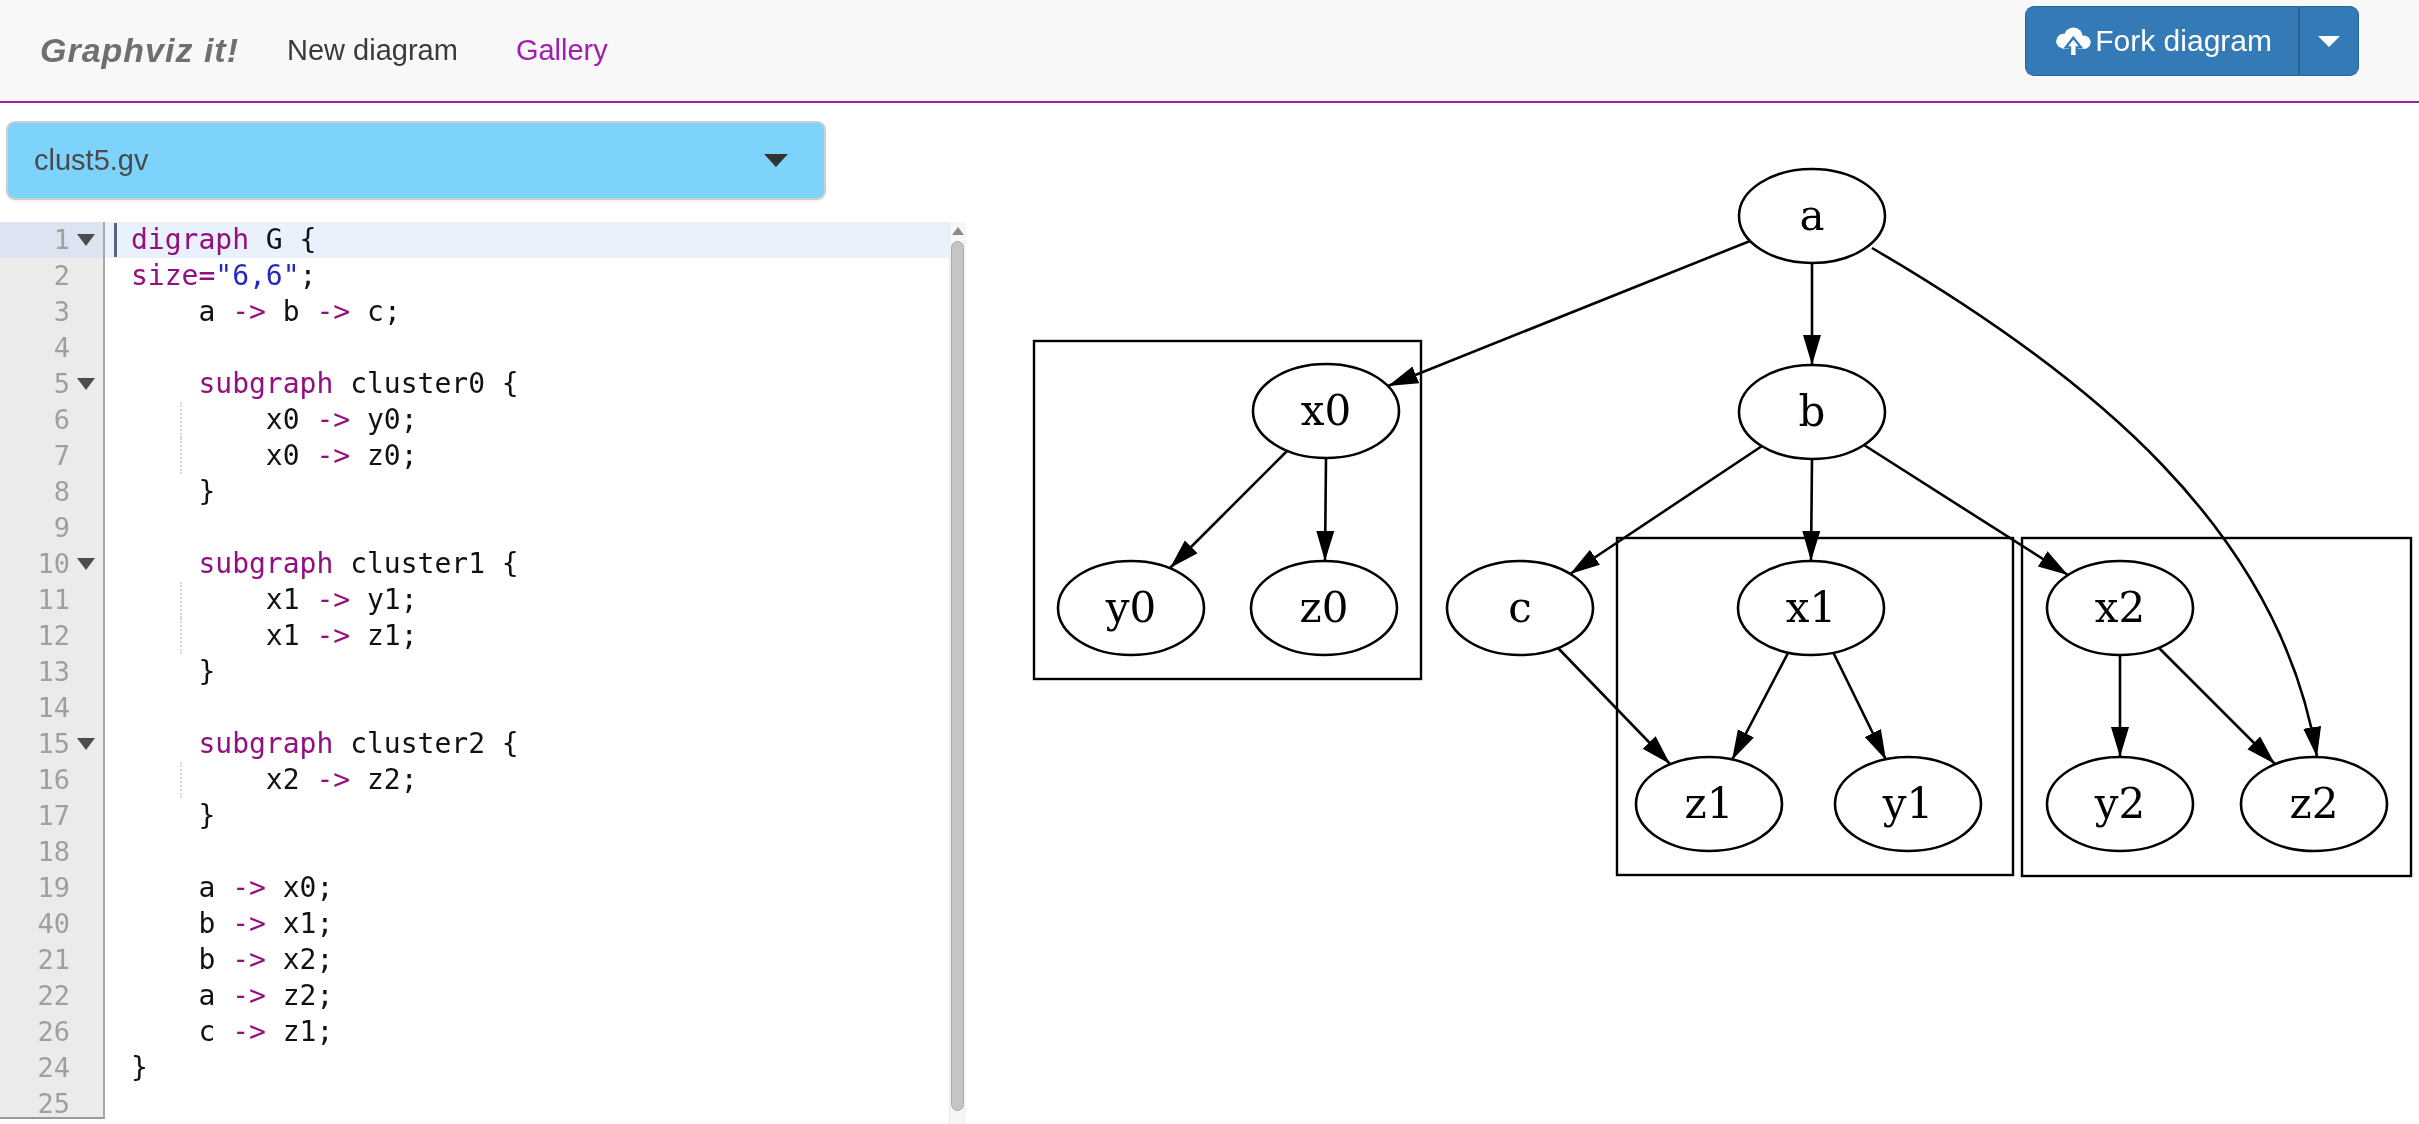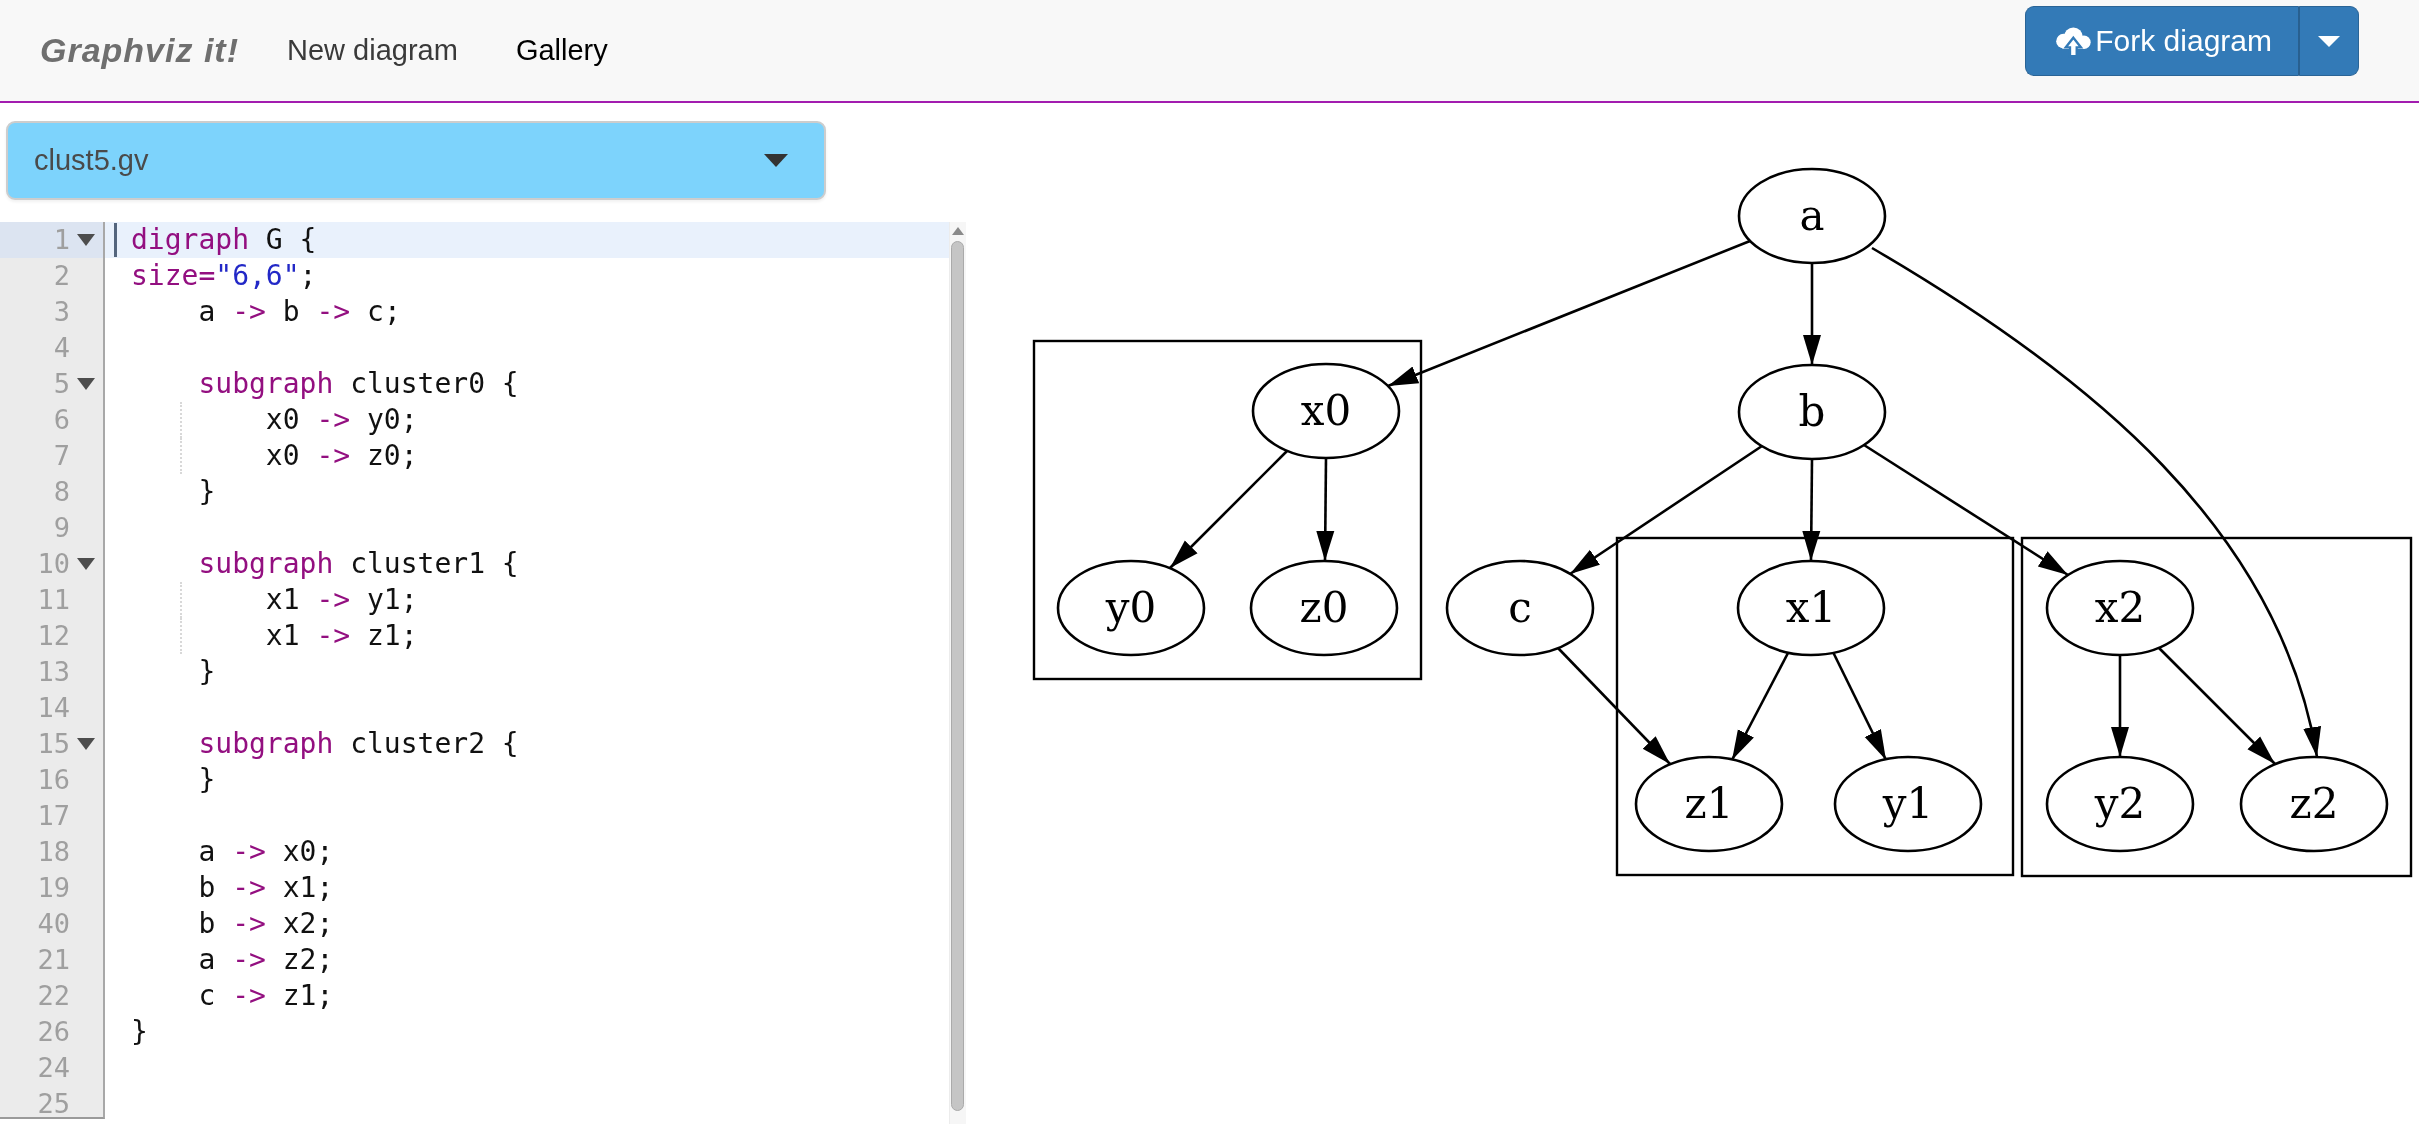--- a/index.html
+++ b/index.html
@@ -12,21 +12,21 @@
     position:absolute;left:0;top:0;width:2419px;height:101px;
     background:#f8f8f8;border-bottom:2px solid #a21caf;
     display:flex;align-items:center;
   }
   .brand{
     margin-left:40px;font-size:34px;font-weight:bold;font-style:italic;
     color:#6f6f6f;letter-spacing:1px;cursor:pointer;
   }
   .nav-link{font-size:29px;cursor:pointer;}
   .nav-link.primary{color:#3a3a3a;margin-left:48px;}
-  .nav-link.secondary{color:#000000;margin-left:58px;}
+  .nav-link.secondary{color:#a21caf;margin-left:58px;}
   
   .fork-wrap{position:absolute;right:60px;top:6px;height:70px;display:flex;}
   .fork-main{
     background:#337ab7;border:1px solid #2a6496;border-right:none;
     border-radius:9px 0 0 9px;color:#fff;font-size:30px;
     display:flex;align-items:center;gap:1px;padding:0 26px;cursor:pointer;
   }
   .fork-caret-btn{
     width:58px;background:#337ab7;border:1px solid #2a6496;border-left:2px solid #286090;
     border-radius:0 9px 9px 0;display:flex;align-items:center;justify-content:center;cursor:pointer;
@@ -218,20 +218,21 @@
       <div class="code-row"><span class="guide"></span><span class="tok-p">        x0 </span><span class="tok-k">-&gt;</span><span class="tok-p"> y0;</span></div>
       <div class="code-row"><span class="guide"></span><span class="tok-p">        x0 </span><span class="tok-k">-&gt;</span><span class="tok-p"> z0;</span></div>
       <div class="code-row"><span class="tok-p">    }</span></div>
       <div class="code-row"></div>
       <div class="code-row"><span class="tok-p">    </span><span class="tok-k">subgraph</span><span class="tok-p"> cluster1 {</span></div>
       <div class="code-row"><span class="guide"></span><span class="tok-p">        x1 </span><span class="tok-k">-&gt;</span><span class="tok-p"> y1;</span></div>
       <div class="code-row"><span class="guide"></span><span class="tok-p">        x1 </span><span class="tok-k">-&gt;</span><span class="tok-p"> z1;</span></div>
       <div class="code-row"><span class="tok-p">    }</span></div>
       <div class="code-row"></div>
       <div class="code-row"><span class="tok-p">    </span><span class="tok-k">subgraph</span><span class="tok-p"> cluster2 {</span></div>
+      <div class="code-row"><span class="guide"></span><span class="tok-p">        x2 </span><span class="tok-k">-&gt;</span><span class="tok-p"> z2;</span></div>
       <div class="code-row"><span class="tok-p">    }</span></div>
       <div class="code-row"></div>
       <div class="code-row"><span class="tok-p">    a </span><span class="tok-k">-&gt;</span><span class="tok-p"> x0;</span></div>
       <div class="code-row"><span class="tok-p">    b </span><span class="tok-k">-&gt;</span><span class="tok-p"> x1;</span></div>
       <div class="code-row"><span class="tok-p">    b </span><span class="tok-k">-&gt;</span><span class="tok-p"> x2;</span></div>
       <div class="code-row"><span class="tok-p">    a </span><span class="tok-k">-&gt;</span><span class="tok-p"> z2;</span></div>
       <div class="code-row"><span class="tok-p">    c </span><span class="tok-k">-&gt;</span><span class="tok-p"> z1;</span></div>
       <div class="code-row"><span class="tok-p">}</span></div>
     </div>
 </div>

